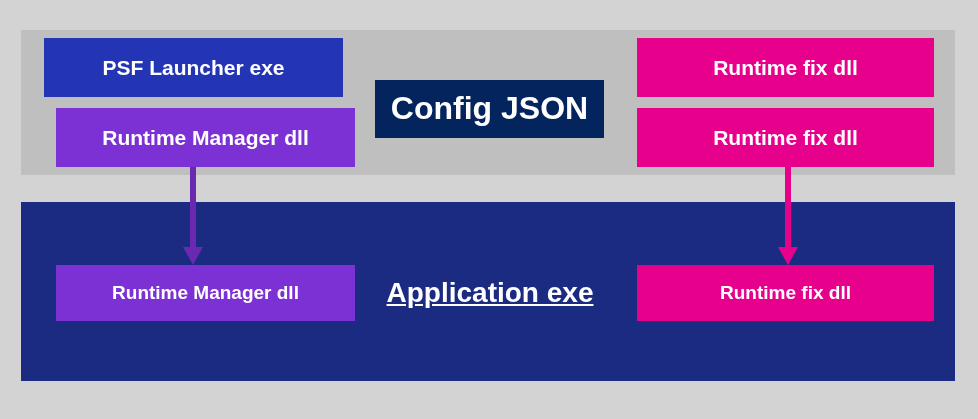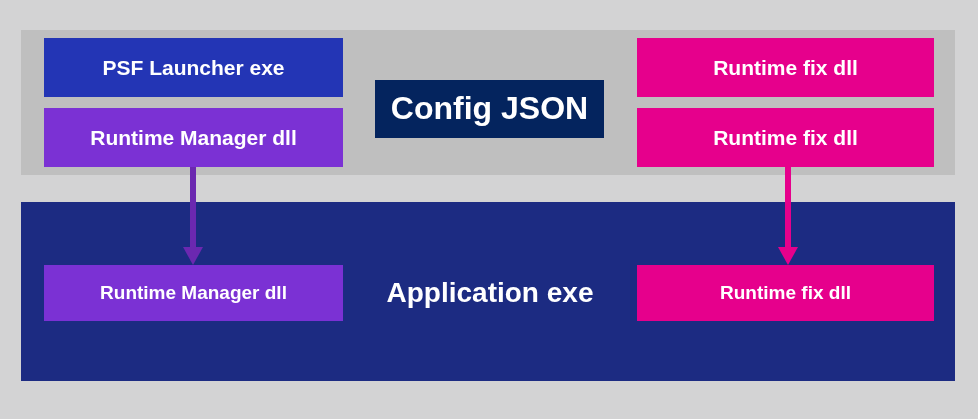--- a/index.html
+++ b/index.html
@@ -40,21 +40,21 @@
     display: flex;
     align-items: center;
     justify-content: center;
     color: #ffffff;
     text-align: center;
     line-height: 1.1;
     box-sizing: border-box;
     white-space: nowrap;
   }
   .box-blue   { background: #2335b5; }
-  .box-purple { background: #7b31d4; }
+  .box-purple { background: #7b31d4; margin-left: 12px; }
   .box-pink   { background: #e6008c; }
   .box-navy   { background: #04245e; }
 
   
   #psf-launcher {
     left: 44px; top: 38px; width: 299px; height: 59px;
     font-size: 21px; font-weight: 700;
   }
   #runtime-manager-top {
     left: 44px; top: 108px; width: 299px; height: 59px;
@@ -78,20 +78,21 @@
     font-size: 19px; font-weight: 700;
   }
   #app-label {
     position: absolute;
     left: 366px; top: 265px; width: 248px; height: 56px;
     display: flex; align-items: center; justify-content: center;
     color: #ffffff;
     font-size: 28px;
     font-weight: 700;
     white-space: nowrap;
+    text-decoration: underline;
   }
   #runtime-fix-bottom {
     left: 637px; top: 265px; width: 297px; height: 56px;
     font-size: 19px; font-weight: 700;
   }
   
   .arrow {
     position: absolute;
   }
 </style>

